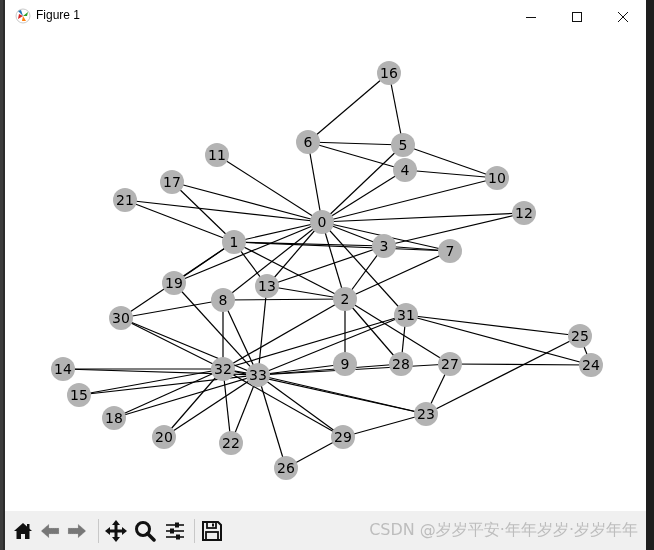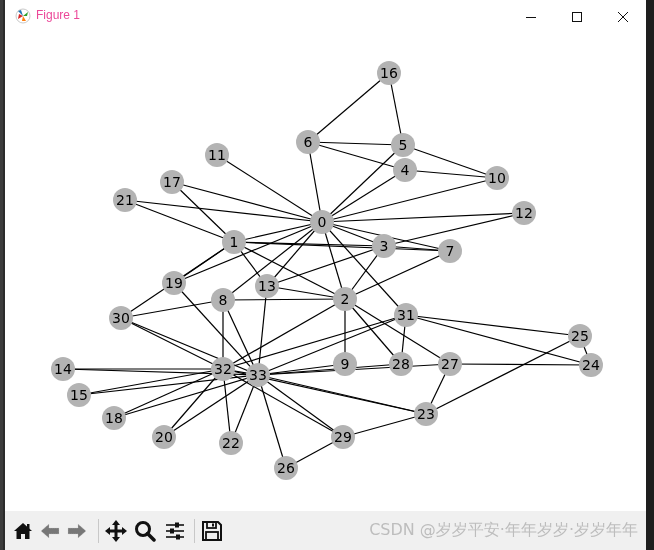--- a/index.html
+++ b/index.html
@@ -3,21 +3,21 @@
 <meta charset="utf-8">
 <style>
   html, body { margin:0; padding:0; }
   body { width:654px; height:550px; position:relative; overflow:hidden; background:#ffffff; font-family:"DejaVu Sans", sans-serif; }
   .left-bar { position:absolute; left:0; top:0; width:5px; height:550px; background:#3c3c3c; }
   .left-bar .strip { position:absolute; left:3px; top:0; width:2px; height:550px; background:#2b2b2b; }
   .right-bg { position:absolute; left:646px; top:0; width:8px; height:550px; background:#1e1e1e; }
   .window { position:absolute; left:5px; top:0; width:641px; height:550px; background:#ffffff; }
   .titlebar { position:absolute; left:0; top:0; width:641px; height:33px; background:#ffffff; }
   .app-icon { position:absolute; left:10px; top:8px; width:16px; height:16px; }
-  .title-text { position:absolute; left:31px; top:8px; font-family:"Liberation Sans", sans-serif; font-size:12px; color:#ec4899; }
+  .title-text { position:absolute; left:31px; top:8px; font-family:"Liberation Sans", sans-serif; font-size:12px; color:#000000; }
   .win-btn { position:absolute; top:0; width:46px; height:33px; display:flex; align-items:center; justify-content:center; color:#111; }
   .canvas { position:absolute; left:0; top:33px; width:641px; height:478px; background:#fff; }
   .toolbar { position:absolute; left:0; top:511px; width:641px; height:57px; background:#f0f0f0; }
   .tb-btn { position:absolute; top:8px; height:24px; display:flex; align-items:center; justify-content:center; }
   .tb-sep { position:absolute; top:8px; width:1px; height:24px; background:#c8c8c8; }
   .watermark { position:absolute; right:8px; top:9px; font-family:"DejaVu Sans", sans-serif; font-size:16px; color:#bdbdbd; white-space:nowrap; }
   svg text { font-family:"DejaVu Sans", sans-serif; }
 </style>
 </head>
 <body>

